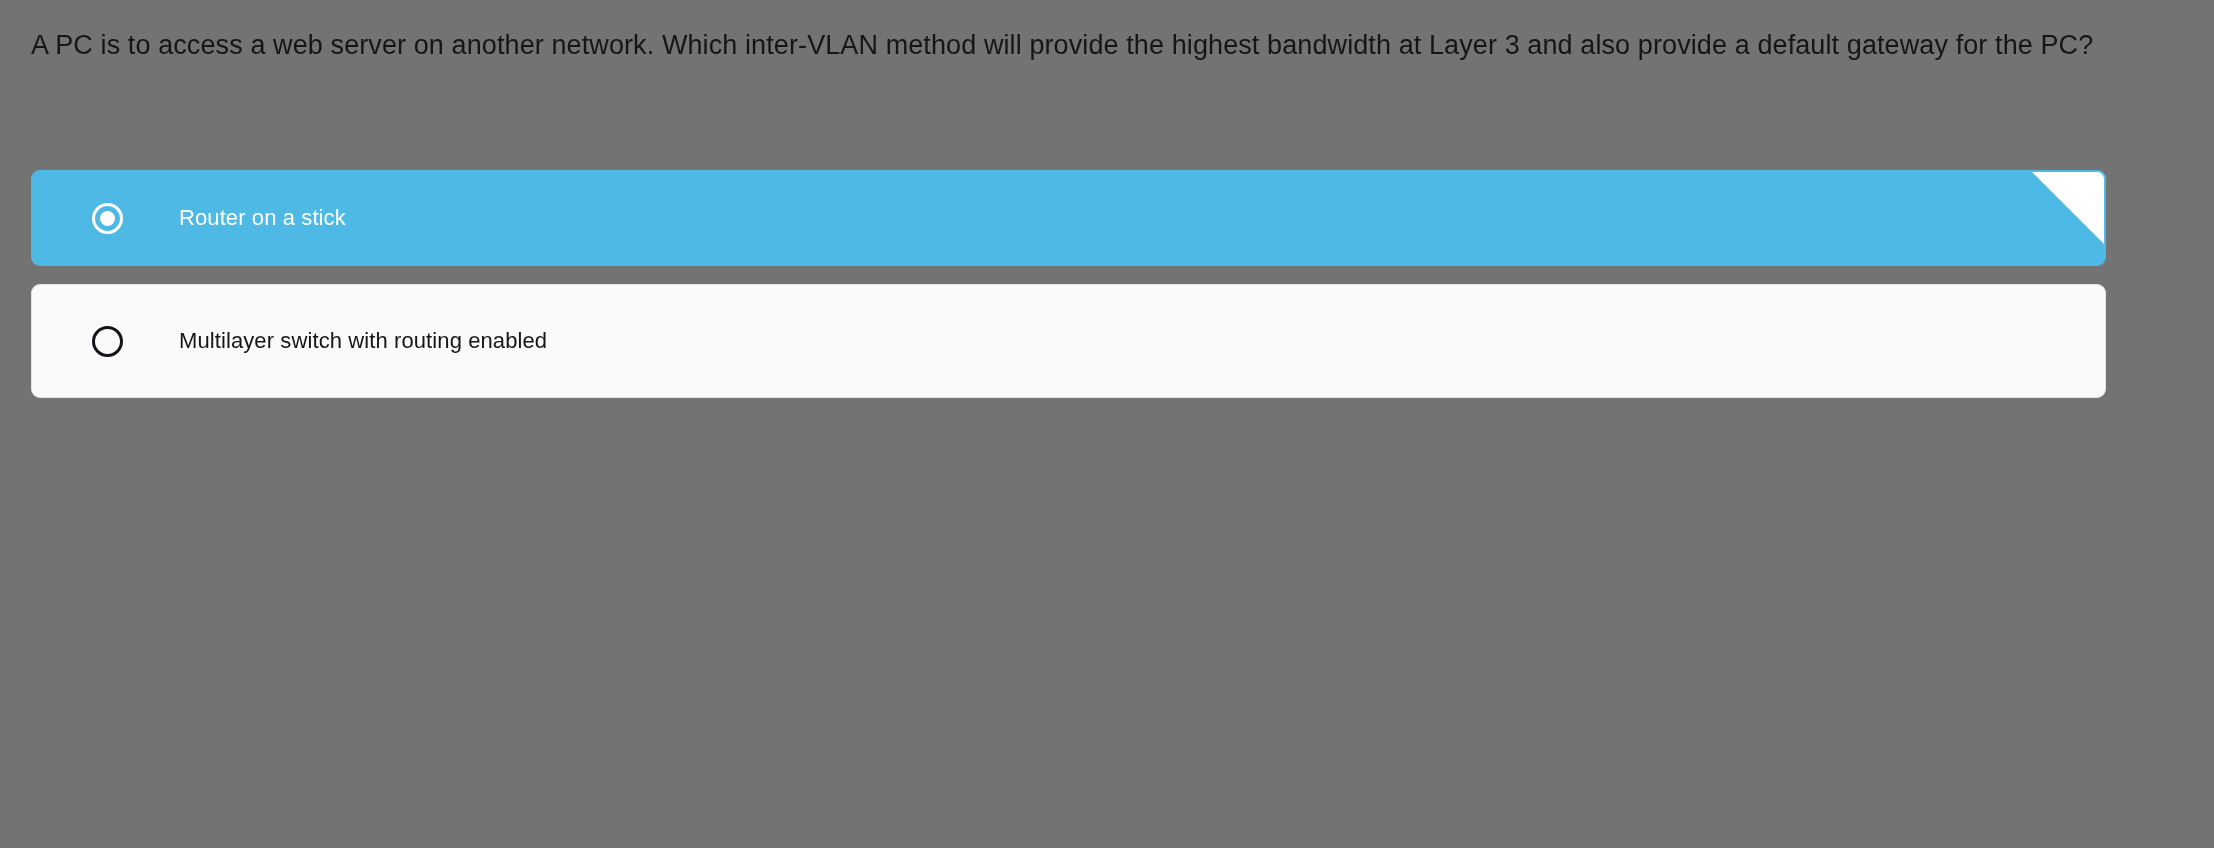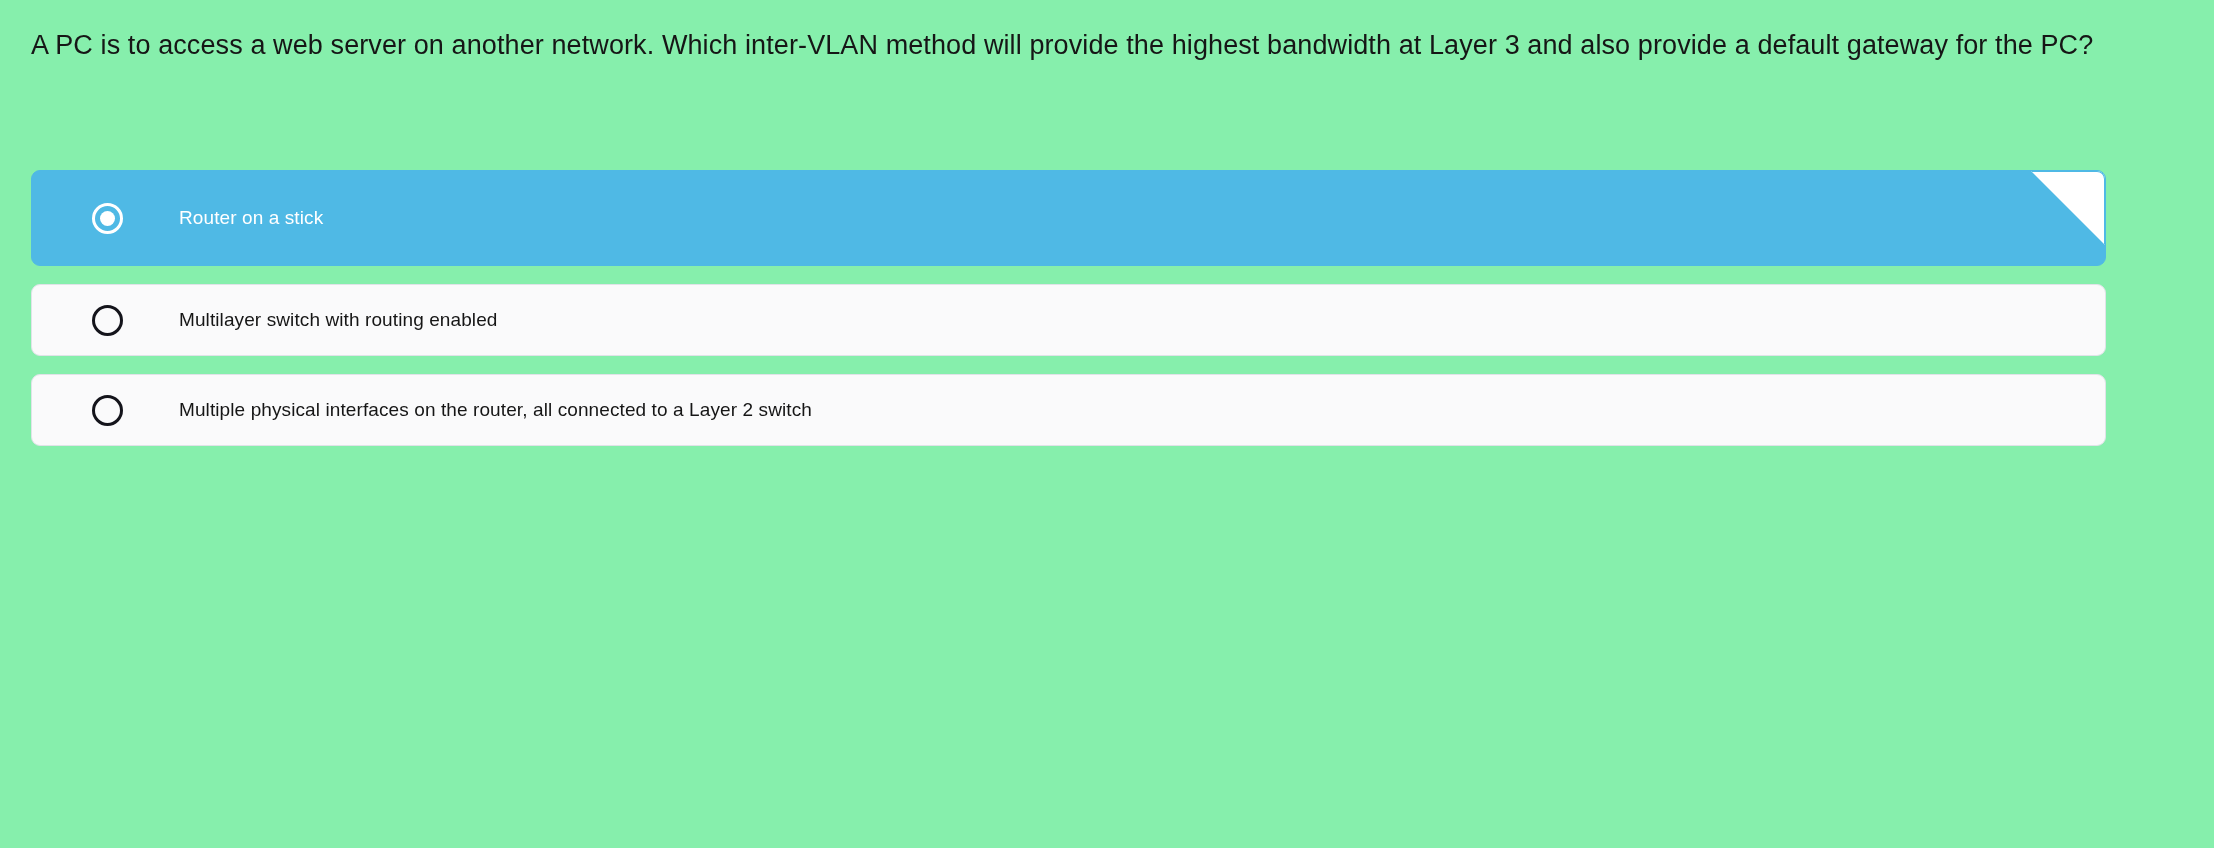--- a/index.html
+++ b/index.html
@@ -13,21 +13,21 @@
     height: 848px;
     font-family: "Liberation Sans", sans-serif;
     -webkit-font-smoothing: antialiased;
     overflow: hidden;
   }
 
   .page {
     position: relative;
     width: 2214px;
     height: 848px;
-    background: #86efac;
+    background: #737373;
   }
 
   
   .question {
     position: absolute;
     left: 31px;
     top: 22px;
     width: 2070px;
     font-size: 27px;
     line-height: 47px;
@@ -48,21 +48,21 @@
     position: relative;
     box-sizing: border-box;
     width: 2075px;
     display: flex;
     align-items: center;
     border-radius: 9px;
     margin-bottom: 18px;
   }
 
   .option.unselected {
-    height: 72px;
+    height: 114px;
     background: #fafafb;
     border: 1px solid #e0e3e8;
   }
 
   .option.selected {
     height: 96px;
     background: #4fb9e5;
     border: 1px solid #4fb9e5;
     overflow: hidden;
   }
@@ -115,21 +115,21 @@
     width: 15px;
     height: 15px;
     margin: -7.5px 0 0 -7.5px;
     border-radius: 50%;
     background: #ffffff;
   }
 
   
   .option-label {
     margin-left: 56px;
-    font-size: 19px;
+    font-size: 22px;
     line-height: 30px;
     letter-spacing: 0.1px;
     color: #161616;
   }
   .option.selected .option-label {
     color: #ffffff;
   }
 </style>
 </head>
 <body>
@@ -145,19 +145,15 @@
       <span class="option-label">Router on a stick</span>
       <span class="fold"></span>
     </div>
 
     <div class="option unselected">
       <span class="radio off"></span>
       <span class="option-label">Multilayer switch with routing enabled</span>
     </div>
 
 
-    <div class="option unselected">
-      <span class="radio off"></span>
-      <span class="option-label">Multiple physical interfaces on the router, all connected to a Layer 2 switch</span>
-    </div>
 
   </div>
 </div>
 
 </body></html>

